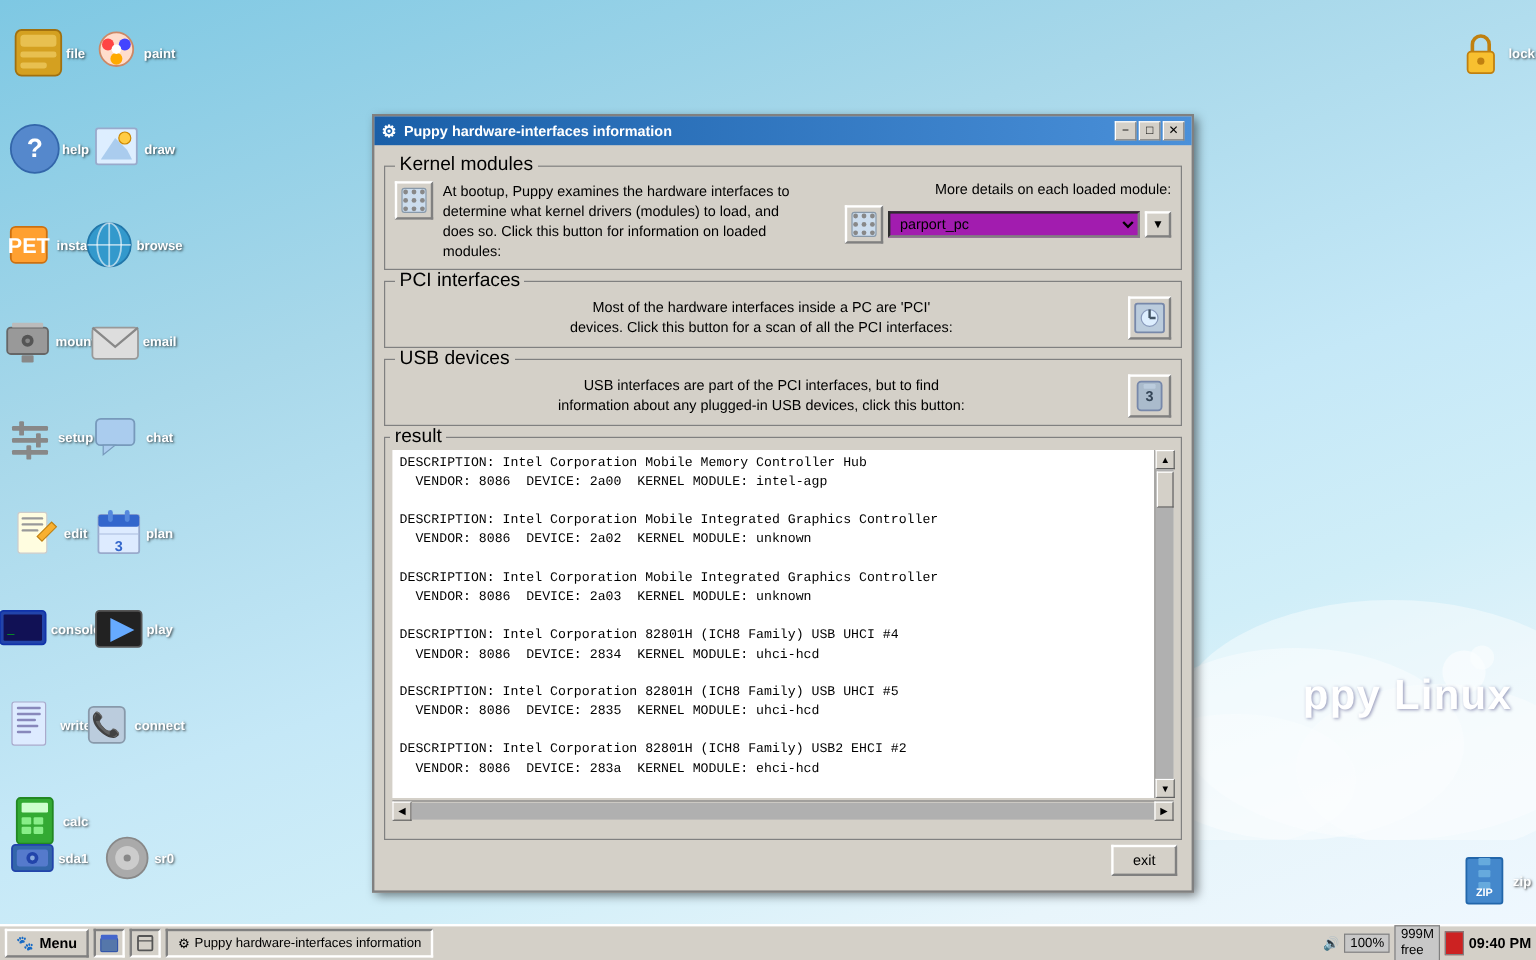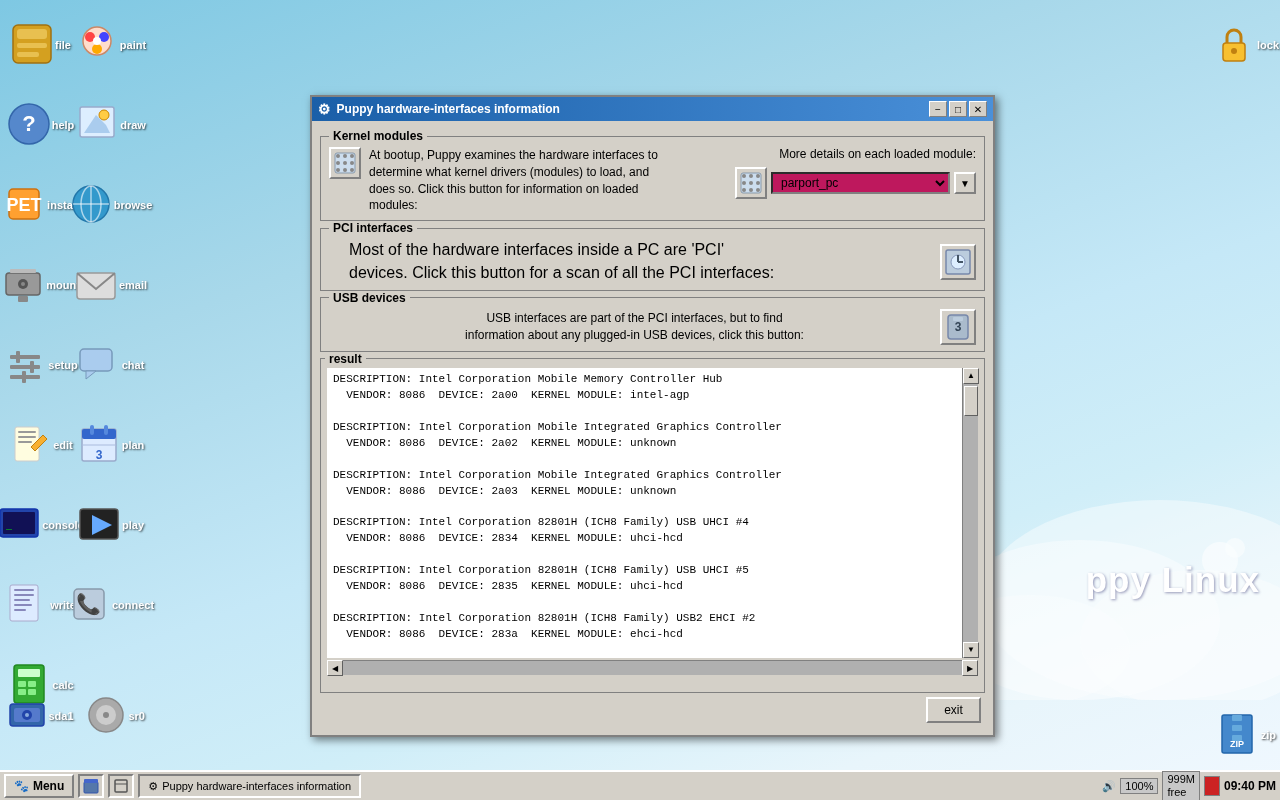--- a/index.html
+++ b/index.html
@@ -155,23 +155,23 @@
     .section-right-label {
       font-size: 12px;
       text-align: right;
     }
     .module-select-row {
       display: flex;
       align-items: center;
       gap: 4px;
     }
     .module-select {
-      width: 179px;
+      width: 210px;
       height: 22px;
-      background: #be185d;
+      background: #a21caf;
       border: 2px inset #808080;
       font-size: 12px;
       padding: 0 4px;
     }
     .icon-button {
       width: 32px;
       height: 32px;
       background: #d4d0c8;
       border: 2px solid;
       border-top-color: #fff;
@@ -184,22 +184,23 @@
       justify-content: center;
       font-size: 16px;
     }
     .pci-section-content {
       display: flex;
       align-items: center;
       justify-content: space-between;
     }
     .pci-text {
       flex: 1;
-      font-size: 16px;
+      font-size: 12px;
       line-height: 1.4;
+      text-align: center;
       padding: 0 20px;
     }
     .usb-section-content {
       display: flex;
       align-items: center;
       justify-content: flex-end;
     }
     .usb-text {
       flex: 1;
       font-size: 12px;
@@ -393,22 +394,22 @@
       font-size: 11px;
     }
 
     
     fieldset {
       border: 1px groove #808080;
       padding: 4px 8px 6px;
     }
     legend {
       padding: 0 4px;
-      font-size: 12px;
-      font-weight: bold;
+      font-size: 16px;
+      font-weight: normal;
     }
   </style>
 </head>
 <body>
 
 <svg class="cloud-decor" viewBox="0 0 400 300" xmlns="http://www.w3.org/2000/svg">
   <ellipse cx="280" cy="200" rx="180" ry="100" fill="rgba(255,255,255,0.5)"></ellipse>
   <ellipse cx="200" cy="220" rx="140" ry="80" fill="rgba(255,255,255,0.55)"></ellipse>
   <ellipse cx="320" cy="240" rx="120" ry="70" fill="rgba(255,255,255,0.5)"></ellipse>
   <ellipse cx="150" cy="250" rx="100" ry="55" fill="rgba(255,255,255,0.45)"></ellipse>

